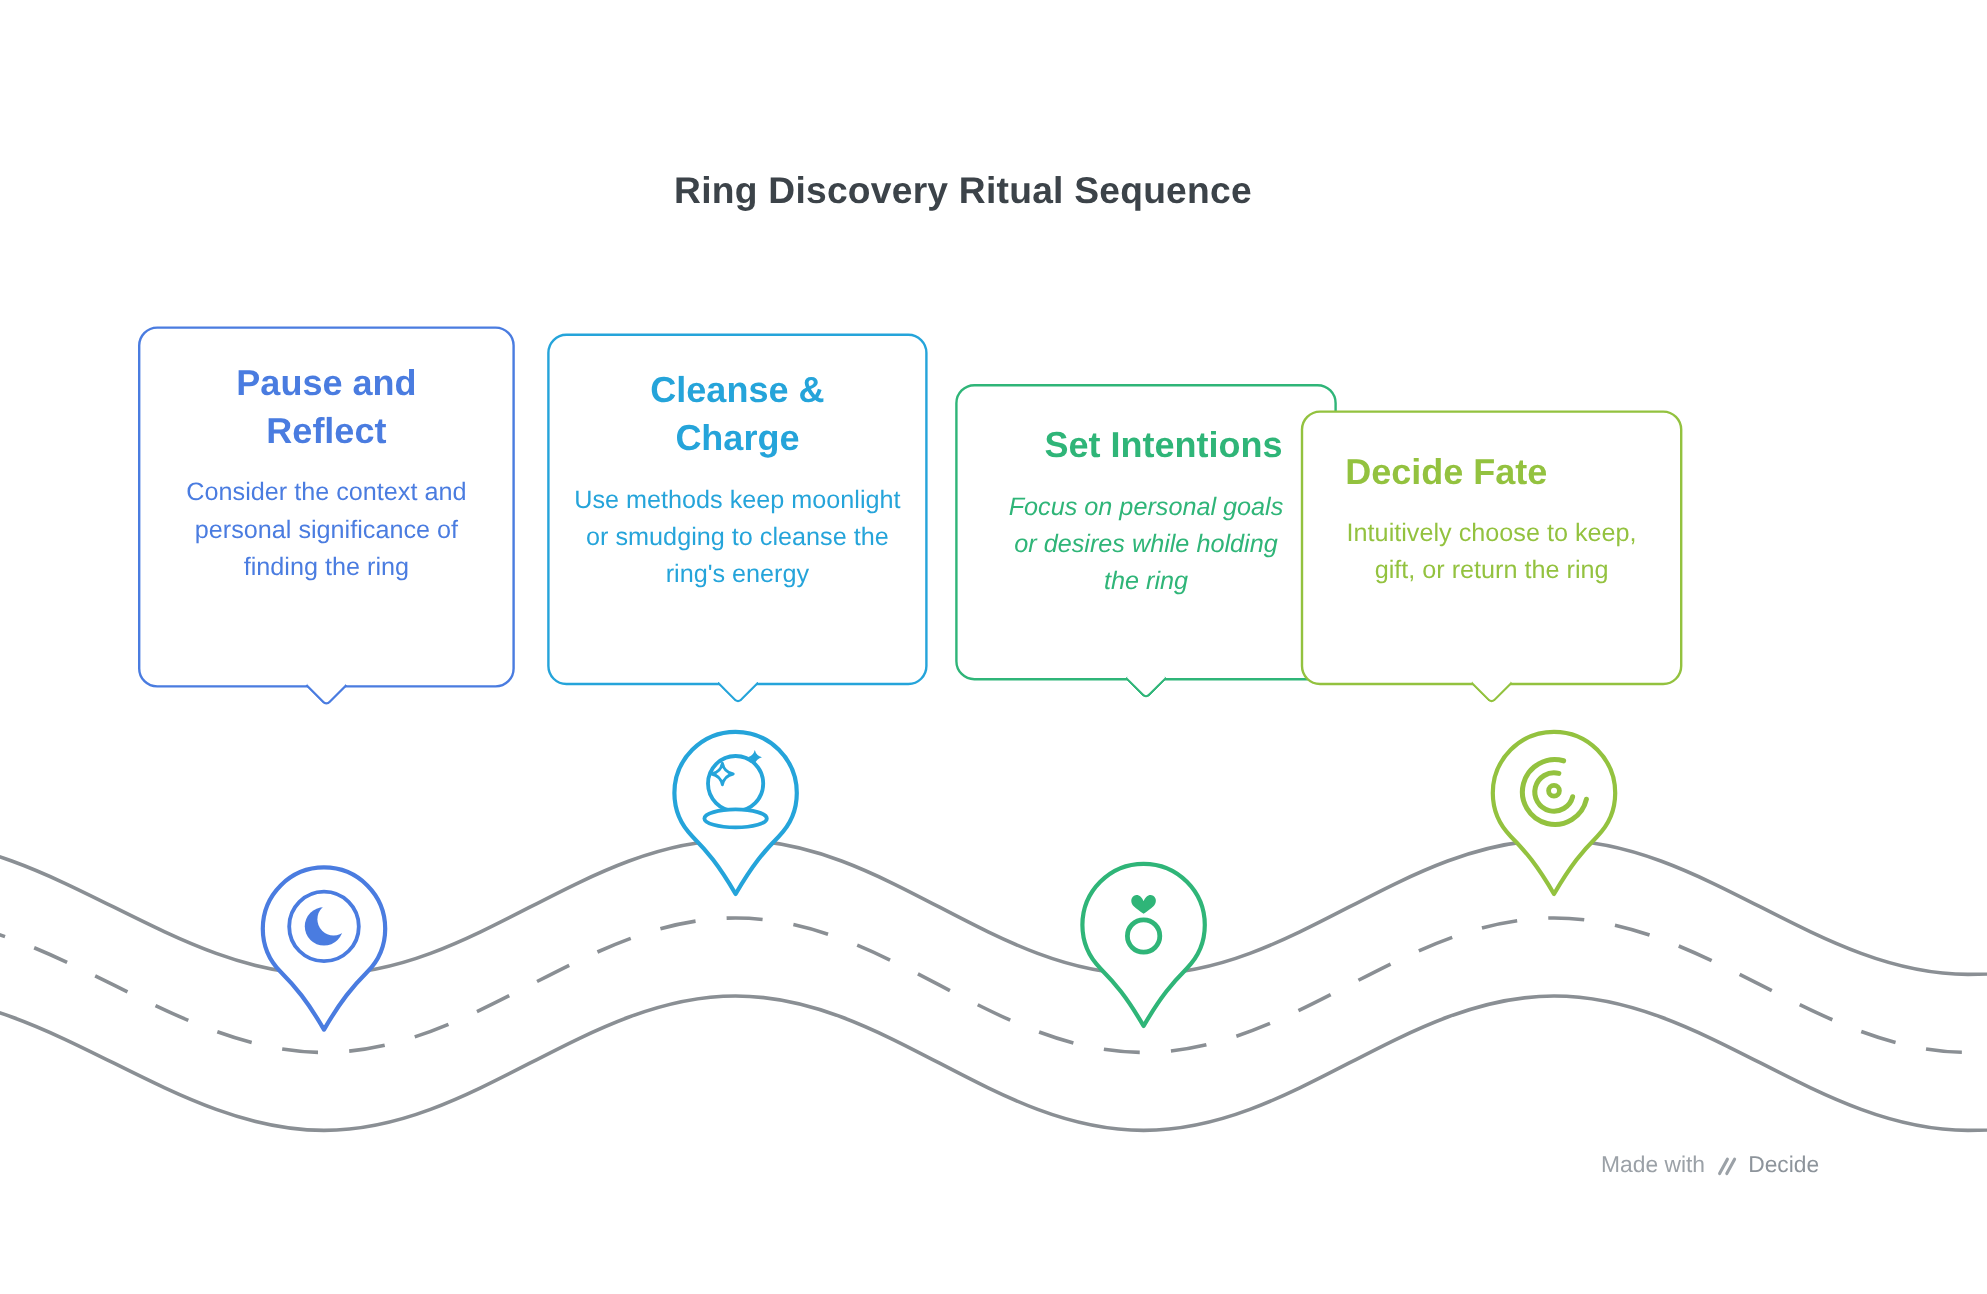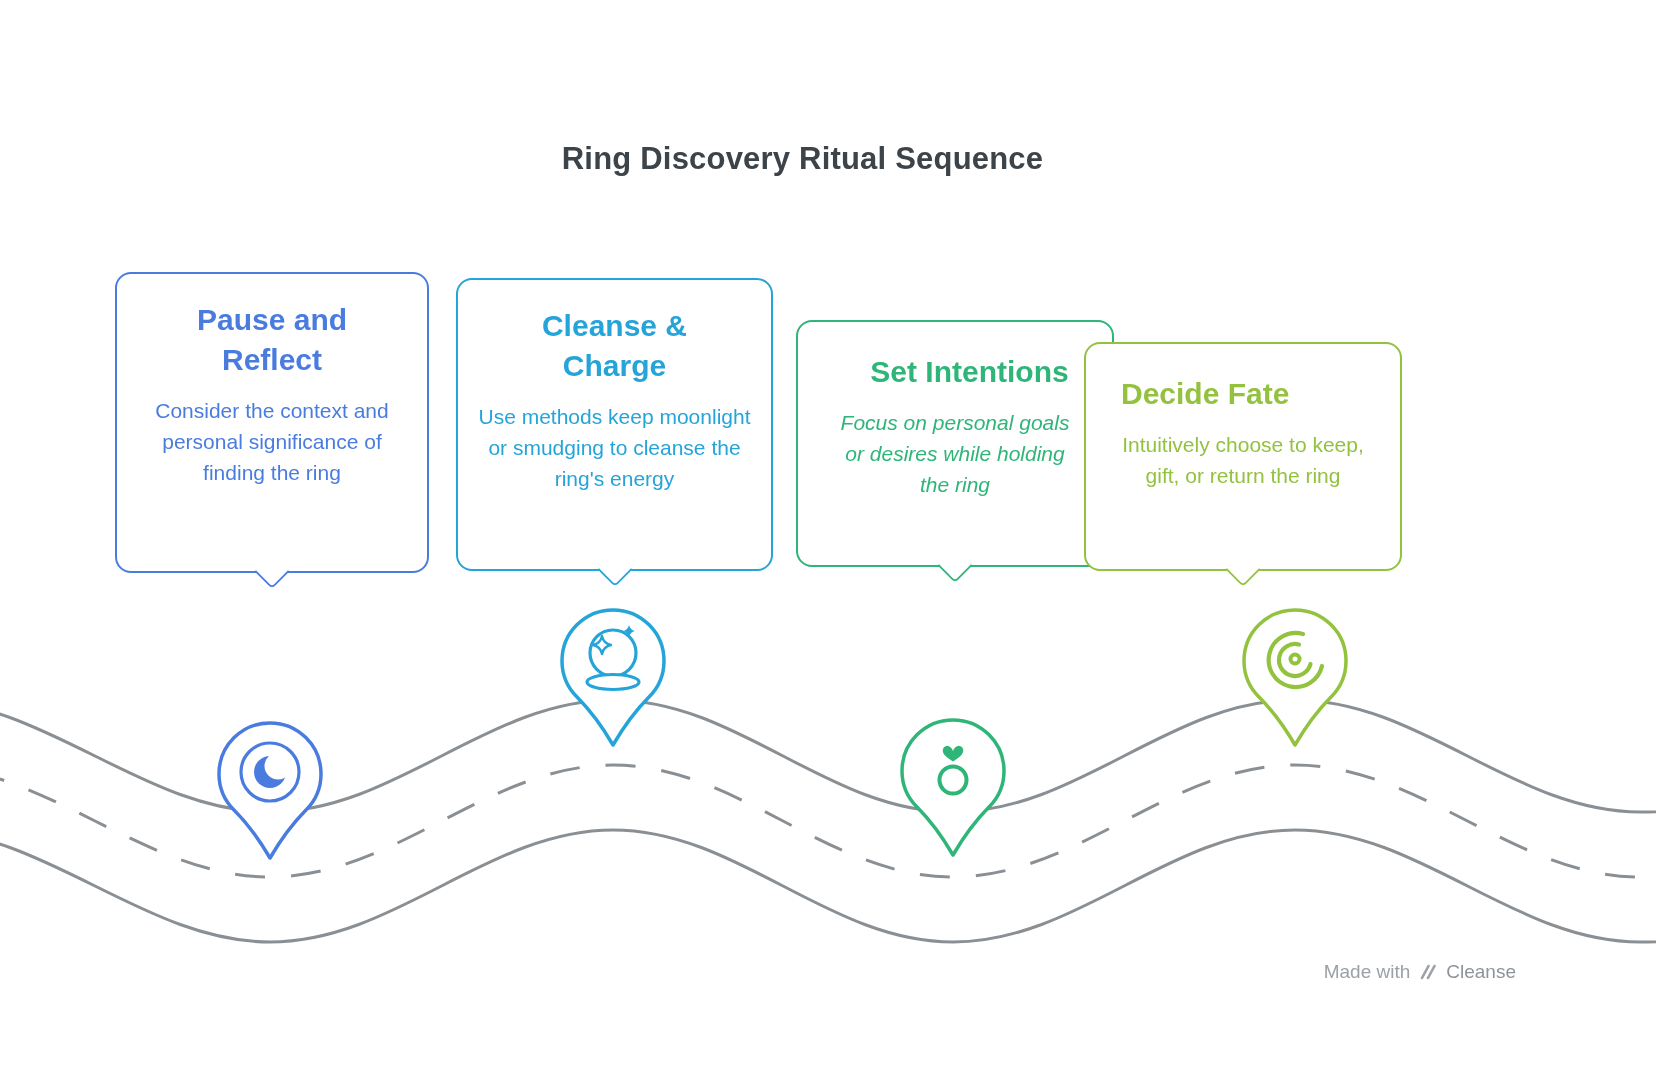--- a/index.html
+++ b/index.html
@@ -185,14 +185,14 @@
   <h2>Decide Fate</h2>
   <p>Intuitively choose to keep, gift, or return the ring</p>
 </div>
 
 <div class="footer">
   <span>Made with</span>
   <svg width="18" height="18" viewBox="0 0 18 18">
     <path d="M3 15 L9.5 3" stroke="#9ba1a7" stroke-width="2.6" stroke-linecap="round" fill="none"></path>
     <path d="M9 15 L15.5 3" stroke="#9ba1a7" stroke-width="2.6" stroke-linecap="round" fill="none"></path>
   </svg>
-  <span class="brand">Cleanse</span>
+  <span class="brand">Decide</span>
 </div>
 
 </body></html>

